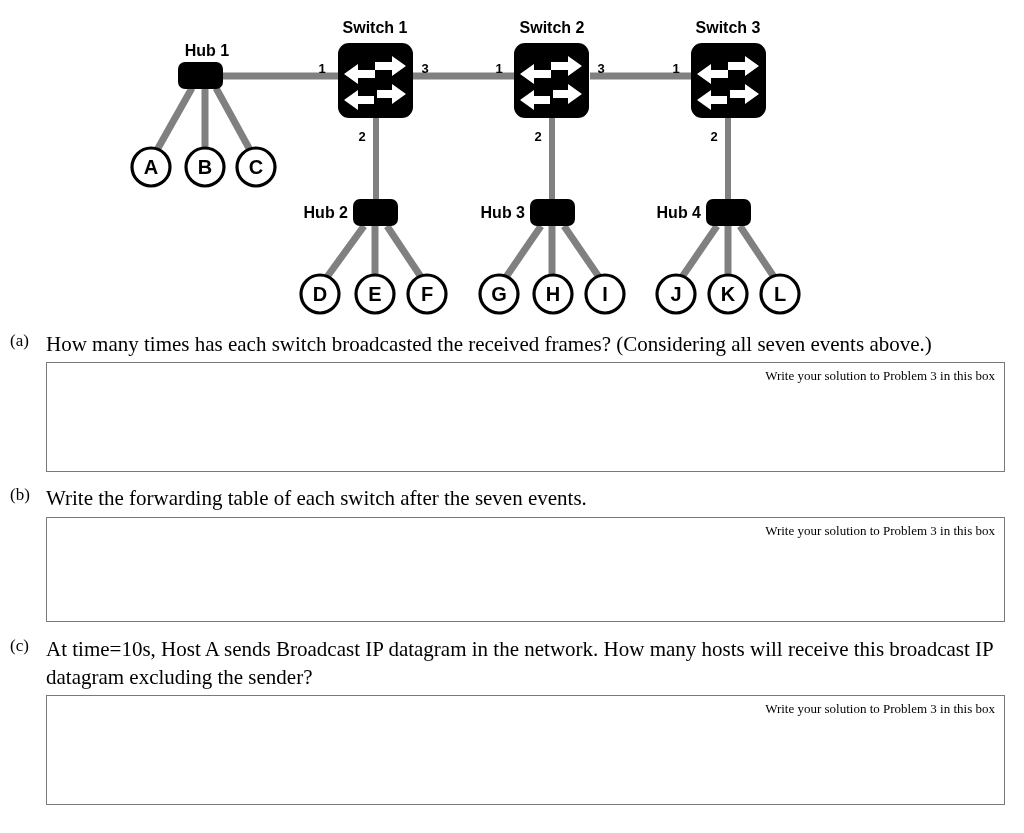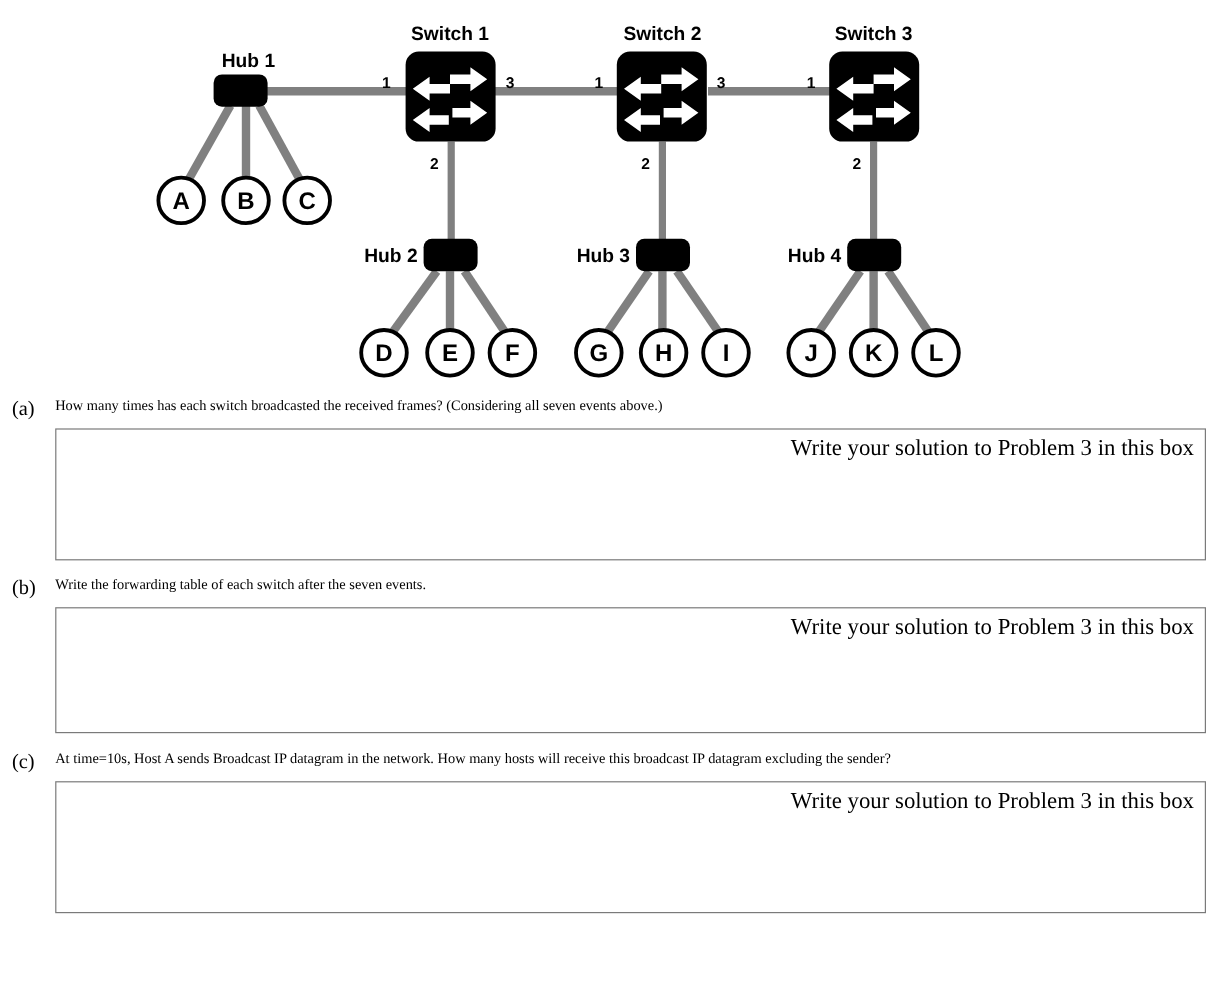--- a/index.html
+++ b/index.html
@@ -59,36 +59,36 @@
   }
   .qmark {
     width: 40px;
     flex: 0 0 40px;
     font-size: 17px;
     line-height: 1.35;
     text-align: left;
     padding-left: 4px;
   }
   .qtext {
-    font-size: 12px;
+    font-size: 21px;
     line-height: 1.35;
     flex: 1 1 auto;
     padding-right: 22px;
   }
   .answer-box {
     margin: 4px 0 0 46px;
     width: 959px;
     border: 1px solid #7a7a7a;
     background: #fff;
     position: relative;
   }
   .answer-box .hint {
     display: block;
     text-align: right;
-    font-size: 19px;
+    font-size: 13px;
     line-height: 1.2;
     padding: 5px 9px 0 0;
     color: #000;
   }
   .box-a { height: 110px; }
   .box-b { height: 105px; }
   .box-c { height: 110px; }
   .spacer-a { height: 12px; }
   .spacer-b { height: 13px; }
 </style>

